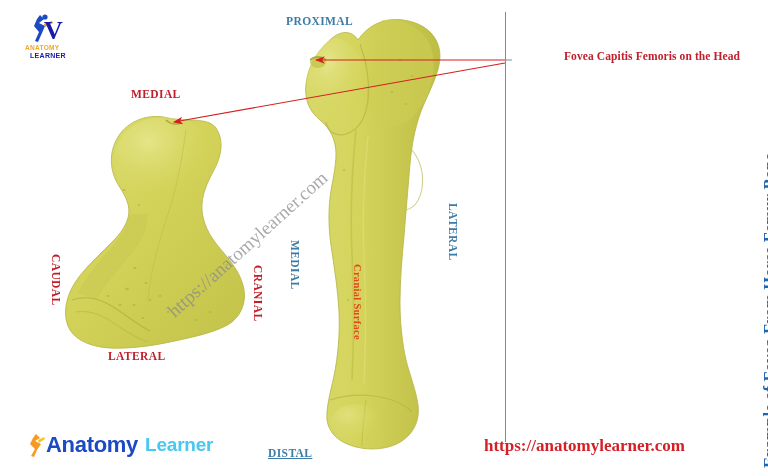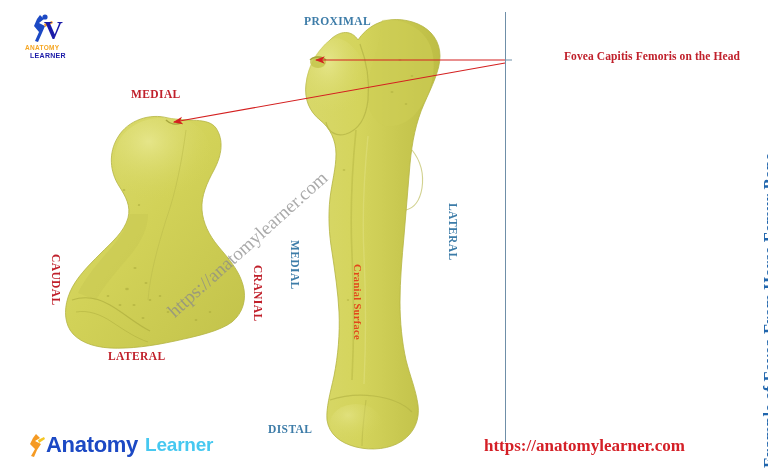--- a/index.html
+++ b/index.html
@@ -211,37 +211,37 @@
       <line x1="505" y1="60" x2="316" y2="60" stroke="#d42020" stroke-width="1.1" marker-end="url(#arrowHead)"></line>
 
       <line x1="505" y1="63" x2="174" y2="122" stroke="#d42020" stroke-width="1.1" marker-end="url(#arrowHead)"></line>
 
       <line x1="505" y1="60" x2="512" y2="60" stroke="#6f8fa8" stroke-width="1"></line>
     </g>
   </svg>
 
   <div class="abs" id="divider"></div>
 
-  <div class="abs lbl lbl-blue" style="left:304px;top:16px;">PROXIMAL</div>
+  <div class="abs lbl lbl-blue" style="left:286px;top:16px;">PROXIMAL</div>
 
   <div class="abs lbl lbl-red" style="left:131px;top:89px;">MEDIAL</div>
 
   <div class="abs lbl lbl-red rot-cw" style="left:61px;top:254px;">CAUDAL</div>
 
   <div class="abs lbl lbl-red rot-cw" style="left:263px;top:265px;">CRANIAL</div>
 
   <div class="abs lbl lbl-red" style="left:108px;top:351px;">LATERAL</div>
 
   <div class="abs lbl lbl-blue rot-cw" style="left:300px;top:240px;">MEDIAL</div>
 
   <div class="abs lbl lbl-orange rot-cw" style="left:362px;top:264px;">Cranial Surface</div>
 
   <div class="abs lbl lbl-blue rot-cw" style="left:458px;top:203px;">LATERAL</div>
 
-  <div class="abs lbl lbl-blue" style="left:268px;top:424px;">DISTAL</div>
+  <div class="abs lbl lbl-blue" style="left:268px;top:448px;text-decoration:underline;">DISTAL</div>
 
   <div class="abs" id="callout-text">Fovea  Capitis Femoris on the Head</div>
 
   <div class="abs" id="watermark">https://anatomylearner.com</div>
 
   <div class="abs" id="side-title">Example of Fovea From Horse Femur Bone</div>
 
   <div class="abs" id="site-url">https://anatomylearner.com</div>
 
   <div class="abs" id="wordmark">

